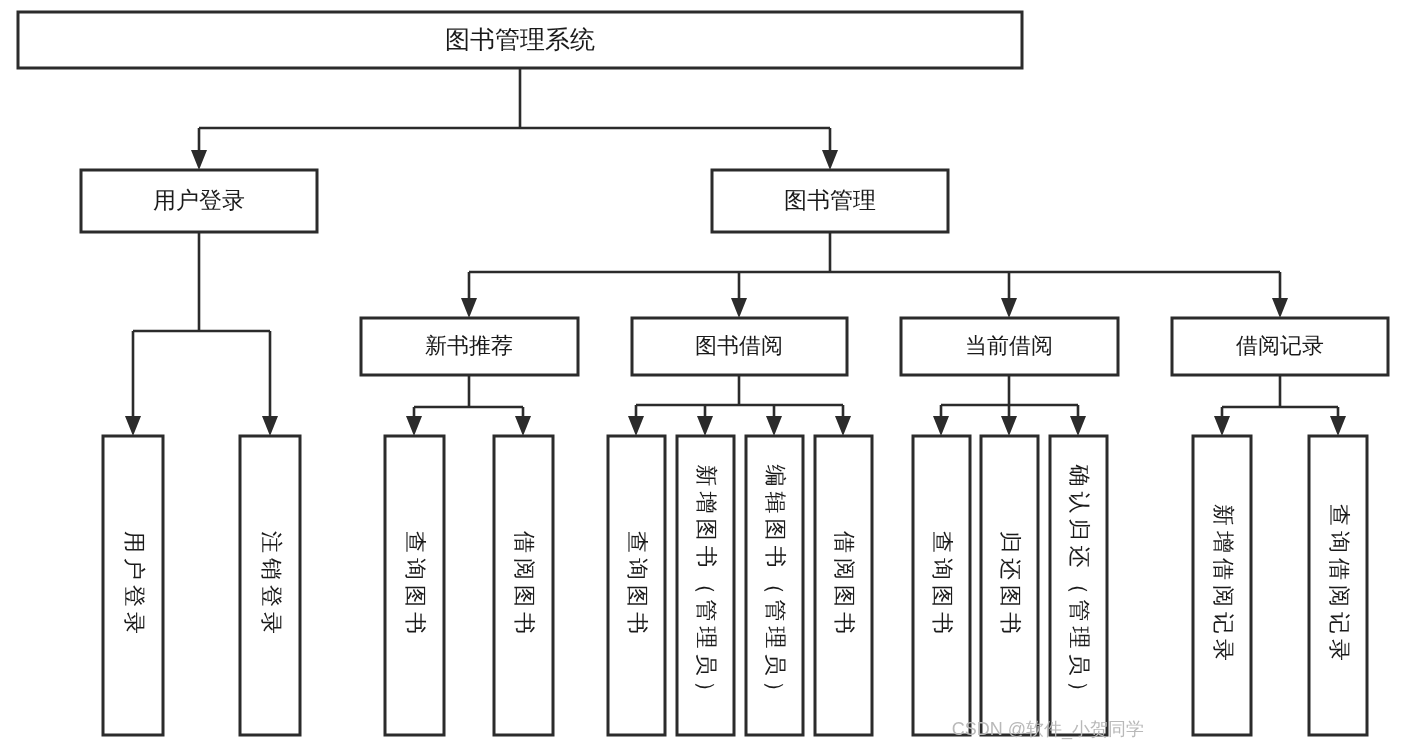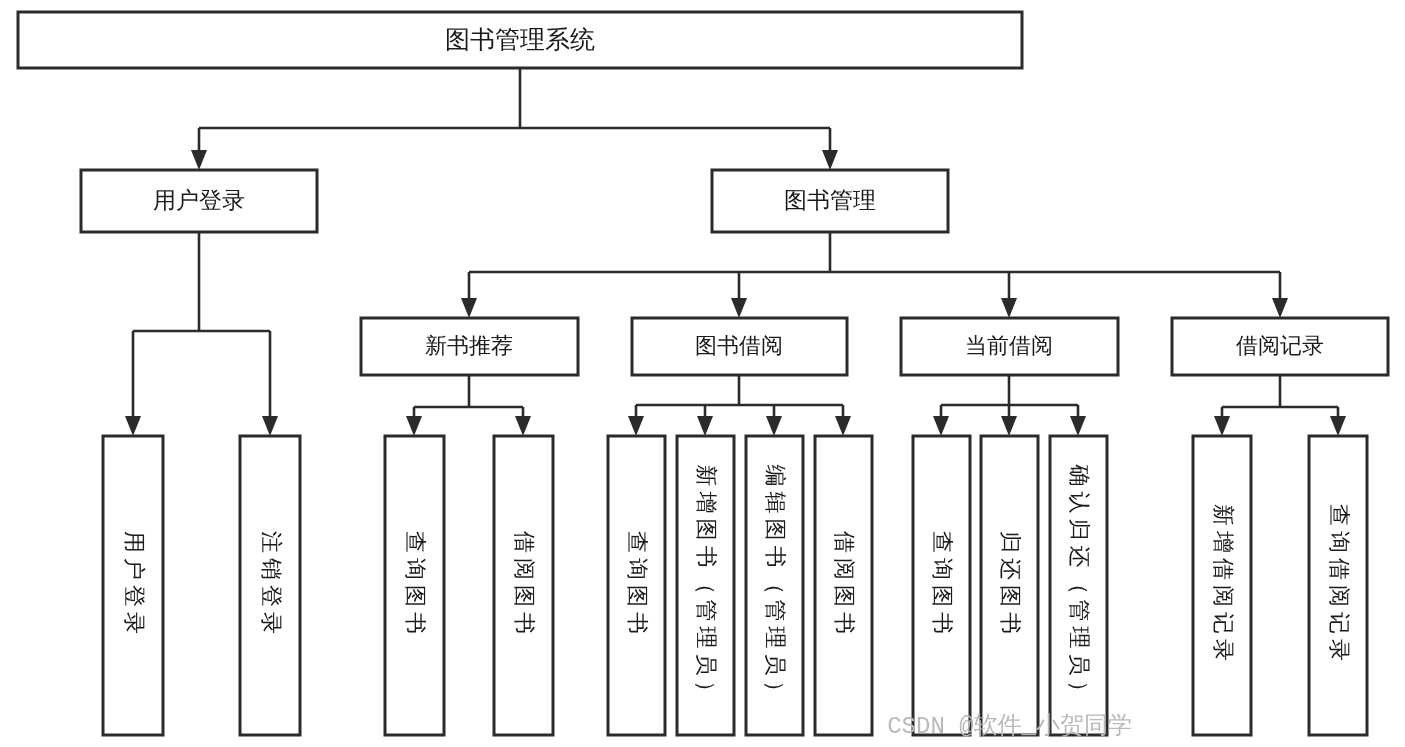--- a/index.html
+++ b/index.html
@@ -48,24 +48,24 @@
     stroke: #2b2b2b;
     stroke-width: 2.6;
     fill: none;
   }
   .arrow-head {
     fill: #2b2b2b;
     stroke: none;
   }
   .watermark {
     position: absolute;
-    right: 16px;
+    right: 4px;
     bottom: 6px;
-    font-family: Liberation Mono, monospace;
-    font-size: 24px;
+    font-family: Liberation Sans, sans-serif;
+    font-size: 18px;
     color: #b9b9b9;
     white-space: nowrap;
     pointer-events: none;
   }
 </style>
 </head>
 <body>
 
 <div id="diagram-root">
   <svg class="flow" viewBox="0 0 1405 747" xmlns="http://www.w3.org/2000/svg">

